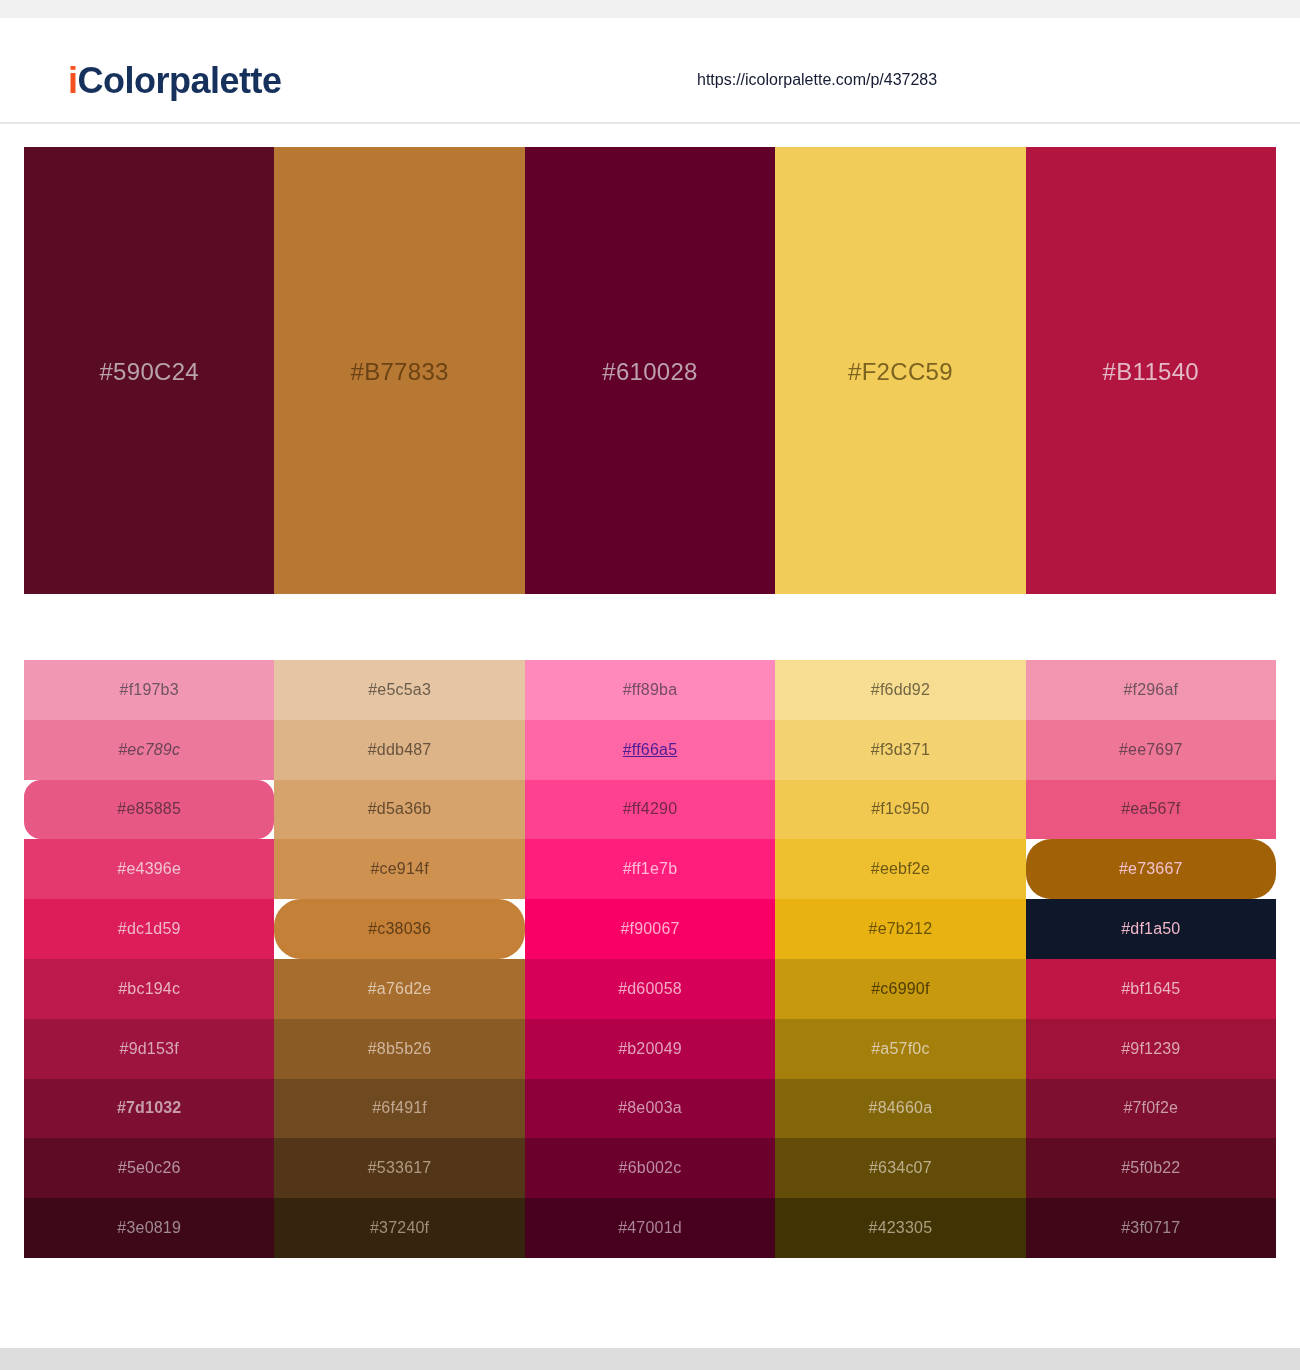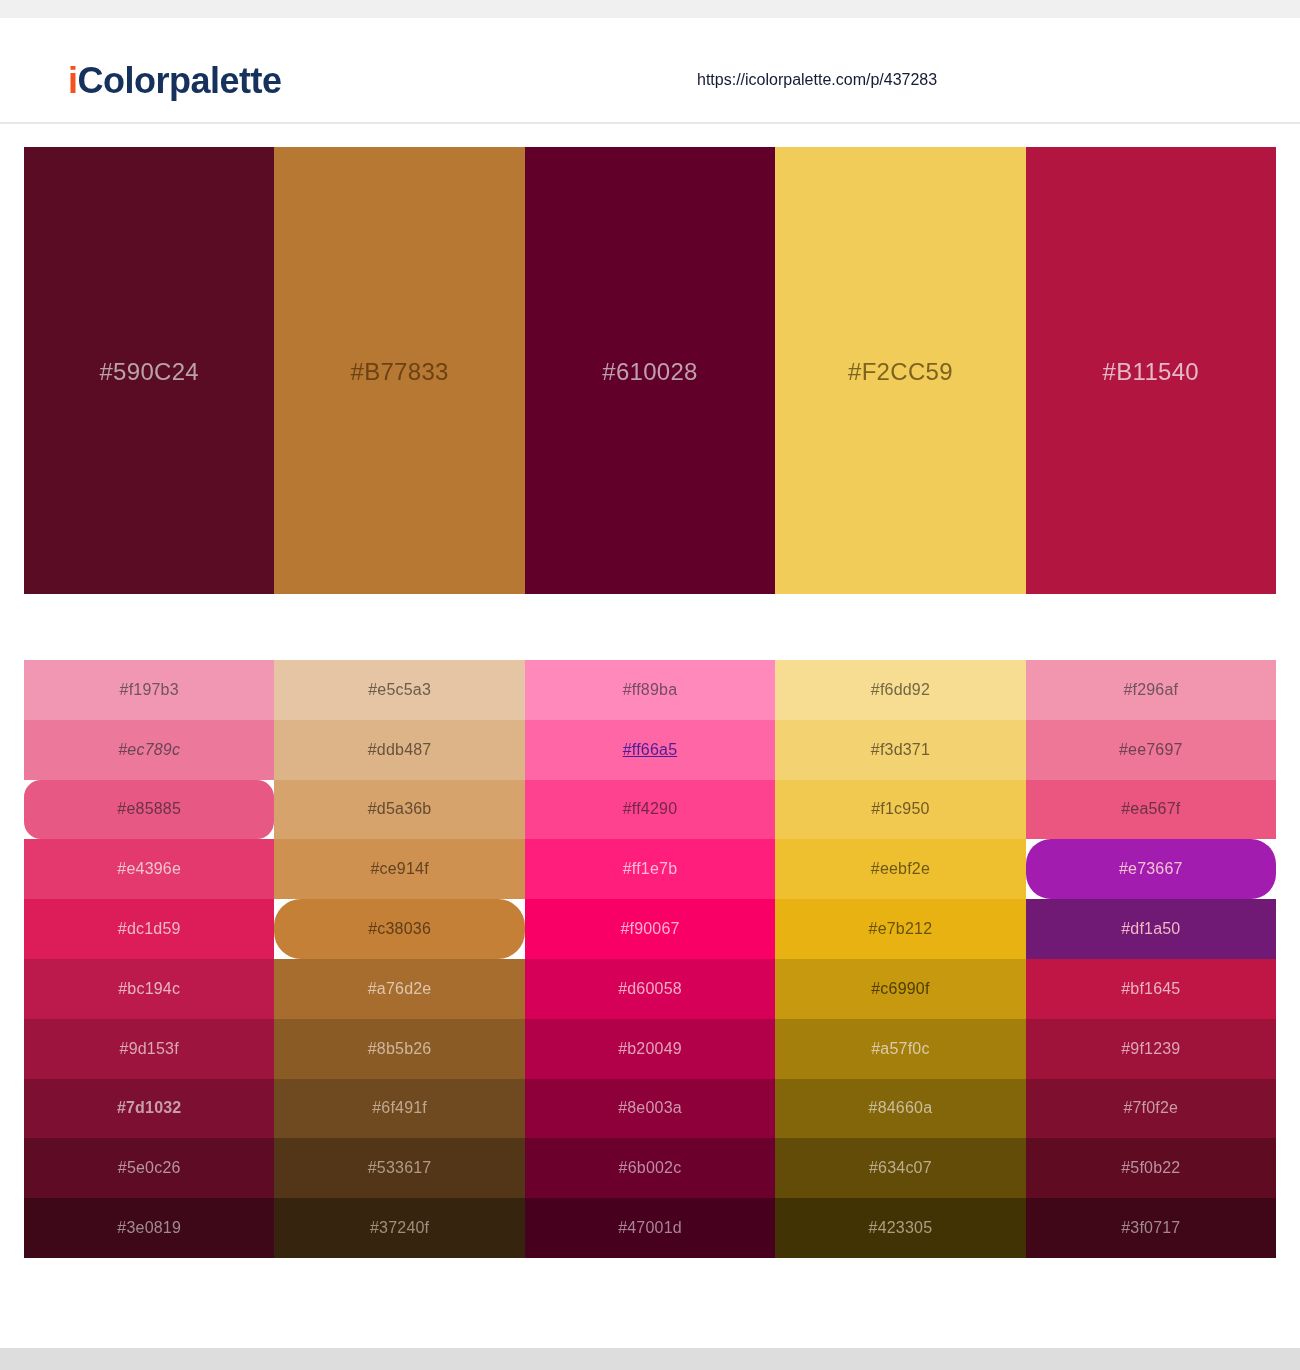--- a/index.html
+++ b/index.html
@@ -221,38 +221,38 @@
         </div>
         <div class="shade-cell" style="background: rgb(206, 145, 79);">
           <span class="shade-label" style="color: rgb(100, 67, 37);">#ce914f</span>
         </div>
         <div class="shade-cell" style="background: rgb(255, 30, 123);">
           <span class="shade-label" style="color: rgb(255, 187, 215);">#ff1e7b</span>
         </div>
         <div class="shade-cell" style="background: rgb(238, 191, 46);">
           <span class="shade-label" style="color: rgb(110, 88, 22);">#eebf2e</span>
         </div>
-        <div class="shade-cell" style="background: #a21caf; border-radius: 25px;">
+        <div class="shade-cell" style="background: #a16207; border-radius: 25px;">
           <span class="shade-label" style="color: rgb(241, 193, 207);">#e73667</span>
         </div>
       </div>
       <div class="shade-row">
         <div class="shade-cell" style="background: rgb(220, 29, 89);">
           <span class="shade-label" style="color: rgb(239, 184, 202);">#dc1d59</span>
         </div>
         <div class="shade-cell" style="background: rgb(195, 128, 54); border-radius: 27px;">
           <span class="shade-label" style="color: rgb(96, 60, 24);">#c38036</span>
         </div>
         <div class="shade-cell" style="background: rgb(249, 0, 103);">
           <span class="shade-label" style="color: rgb(255, 176, 205);">#f90067</span>
         </div>
         <div class="shade-cell" style="background: rgb(231, 178, 18);">
           <span class="shade-label" style="color: rgb(107, 82, 6);">#e7b212</span>
         </div>
-        <div class="shade-cell" style="background: #701a75;">
+        <div class="shade-cell" style="background: #0f172a;">
           <span class="shade-label" style="color: rgb(240, 183, 199);">#df1a50</span>
         </div>
       </div>
       <div class="shade-row">
         <div class="shade-cell" style="background: rgb(188, 25, 76);">
           <span class="shade-label" style="color: rgb(232, 181, 195);">#bc194c</span>
         </div>
         <div class="shade-cell" style="background: rgb(167, 109, 46);">
           <span class="shade-label" style="color: rgb(221, 198, 173);">#a76d2e</span>
         </div>

